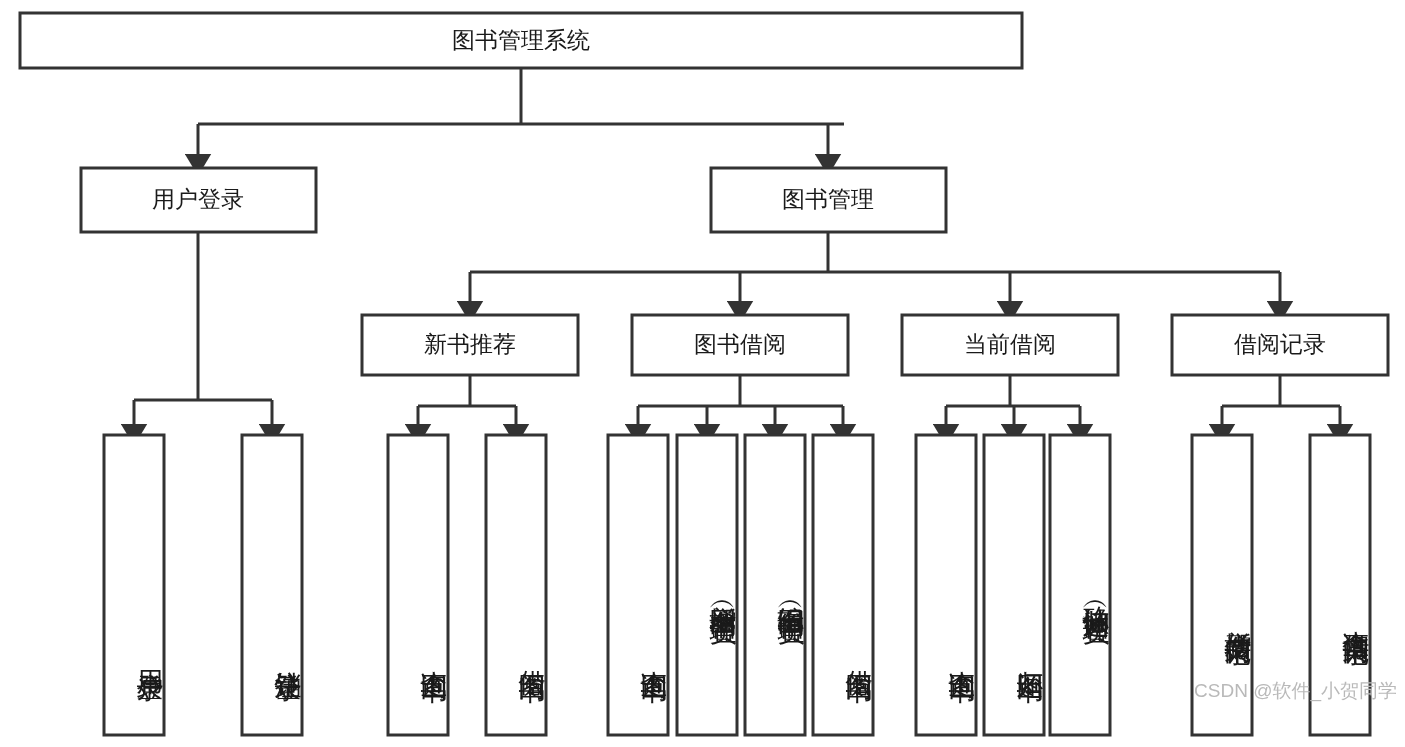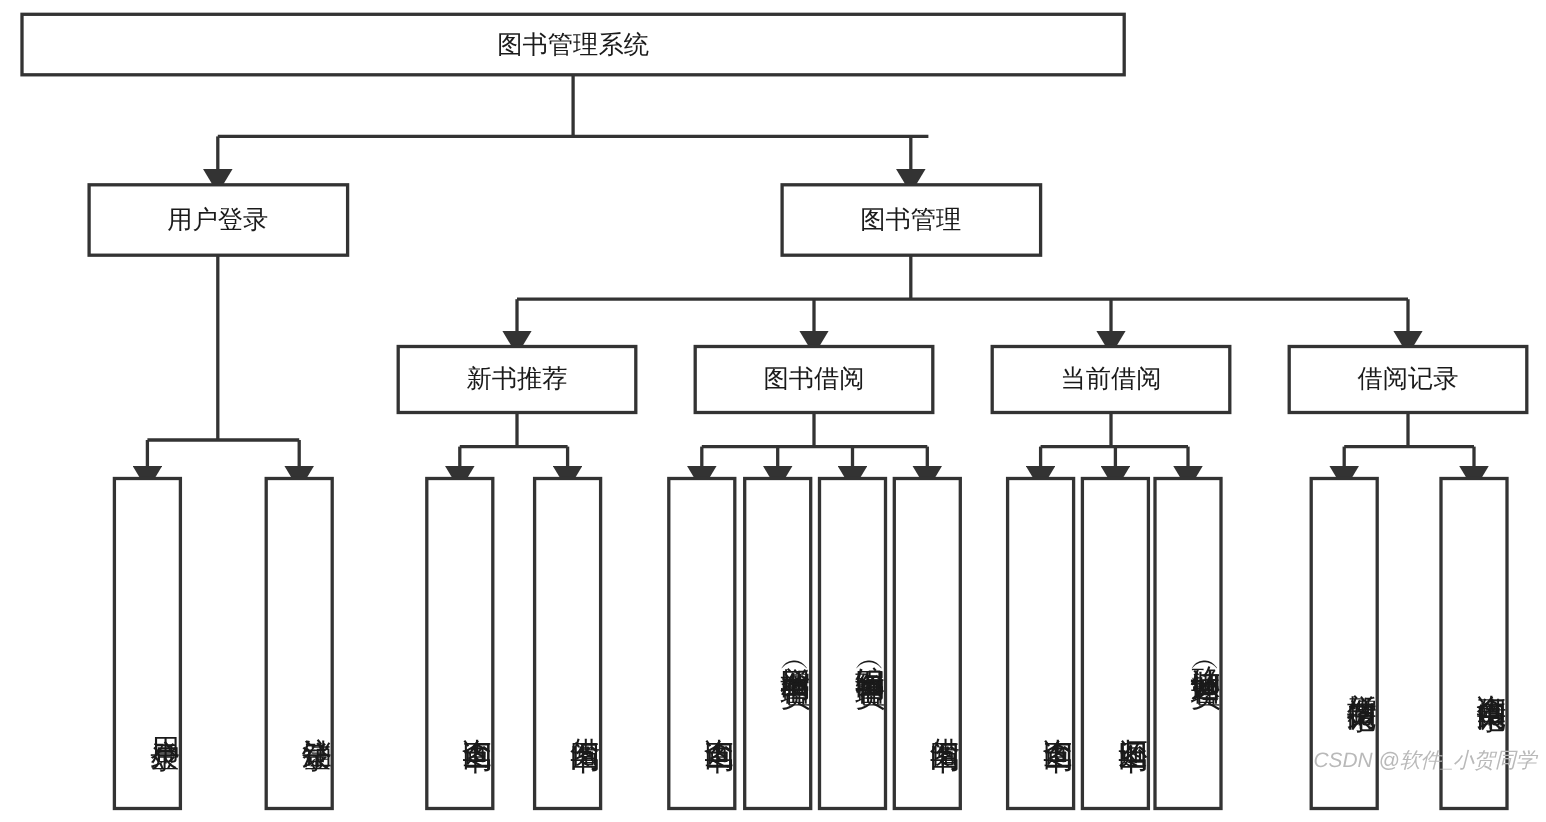--- a/index.html
+++ b/index.html
@@ -59,21 +59,20 @@
     pointer-events: none;
   }
   .watermark {
     position: absolute;
     right: 8px;
     bottom: 4px;
     font-family: "Liberation Sans", "DejaVu Sans", sans-serif;
     font-size: 19px;
     color: #b9b9b9;
     white-space: nowrap;
-    font-style: italic;
   }
 </style>
 </head>
 <body>
 
 <div id="diagram-root">
 
   <svg class="flow" viewBox="0 0 1405 747">
     <defs>
       <marker id="arrowhead" markerWidth="9" markerHeight="9" refX="1.5" refY="4.5" orient="auto" markerUnits="strokeWidth">

